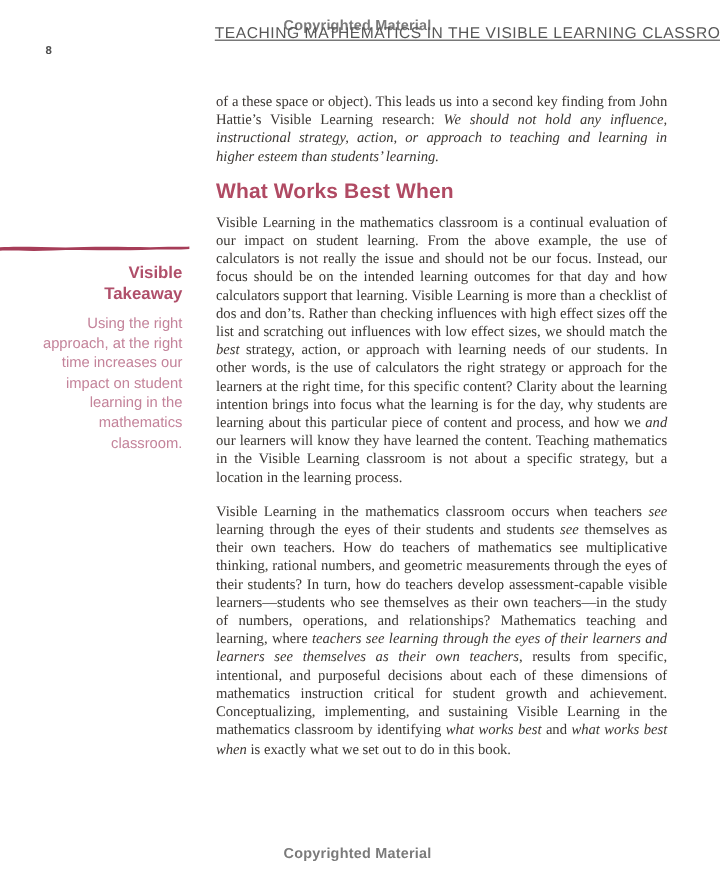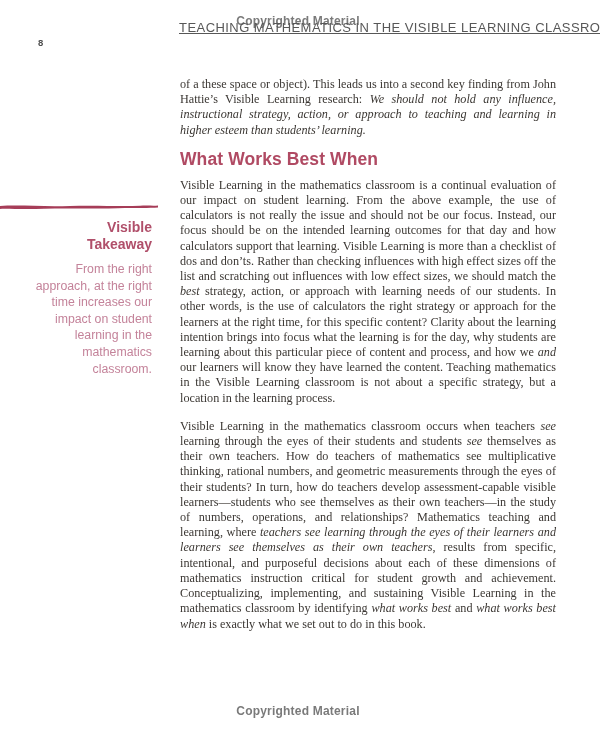--- a/index.html
+++ b/index.html
@@ -79,21 +79,21 @@
 
   <div class="page-number">8</div>
 
   <div class="running-head">TEACHING MATHEMATICS IN THE VISIBLE LEARNING CLASSROOM, GRADES 3–5</div>
 
   <div class="sidebar">
     <svg class="rule" width="158" height="8" viewBox="0 0 158 8" aria-hidden="true">
       <path d="M0 3.1 C18 1.7 44 3.9 70 2.9 C96 2.1 120 3.5 140 2.7 C148 2.4 154 2.9 158 2.5 L158 4.5 C150 5.3 136 4.6 118 5.3 C94 6.2 68 4.7 44 5.8 C24 6.6 8 5.5 0 5.9 Z" fill="#a63d58"></path>
     </svg>
     <div class="sidebar-title">Visible Takeaway</div>
-    <div class="sidebar-body">From the right approach, at the right time increases our impact on student learning in the mathematics classroom.</div>
+    <div class="sidebar-body">Using the right approach, at the right time increases our impact on student learning in the mathematics classroom.</div>
   </div>
 
   <div class="body-col">
     <div>
         <p><span>of a these space or object). This leads us into a second key finding from John Hattie’s Visible Learning research: </span><em>We should not hold any influence, instructional strategy, action, or approach to teaching and learning in higher esteem than students’ learning.</em></p>
       </div>
     <h2 class="section-heading">What Works Best When</h2>
     <div>
         <p><span>Visible Learning in the mathematics classroom is a continual evaluation of our impact on student learning. From the above example, the use of calculators is not really the issue and should not be our focus. Instead, our focus should be on the intended learning outcomes for that day and how calculators support that learning. Visible Learning is more than a checklist of dos and don’ts. Rather than checking influences with high effect sizes off the list and scratching out influences with low effect sizes, we should match the </span><em>best</em><span> strategy, action, or approach with learning needs of our students. In other words, is the use of calculators the right strategy or approach for the learners at the right time, for this specific content? Clarity about the learning intention brings into focus what the learning is for the day, why students are learning about this particular piece of content and process, and how we </span><em>and</em><span> our learners will know they have learned the content. Teaching mathematics in the Visible Learning classroom is not about a specific strategy, but a location in the learning process.</span></p>
         <p><span>Visible Learning in the mathematics classroom occurs when teachers </span><em>see</em><span> learning through the eyes of their students and students </span><em>see</em><span> themselves as their own teachers. How do teachers of mathematics see multiplicative thinking, rational numbers, and geometric measurements through the eyes of their students? In turn, how do teachers develop assessment-capable visible learners—students who see themselves as their own teachers—in the study of numbers, operations, and relationships? Mathematics teaching and learning, where </span><em>teachers see learning through the eyes of their learners and learners see themselves as their own teachers</em><span>, results from specific, intentional, and purposeful decisions about each of these dimensions of mathematics instruction critical for student growth and achievement. Conceptualizing, implementing, and sustaining Visible Learning in the mathematics classroom by identifying </span><em>what works best</em><span> and </span><em>what works best when</em><span> is exactly what we set out to do in this book.</span></p>

